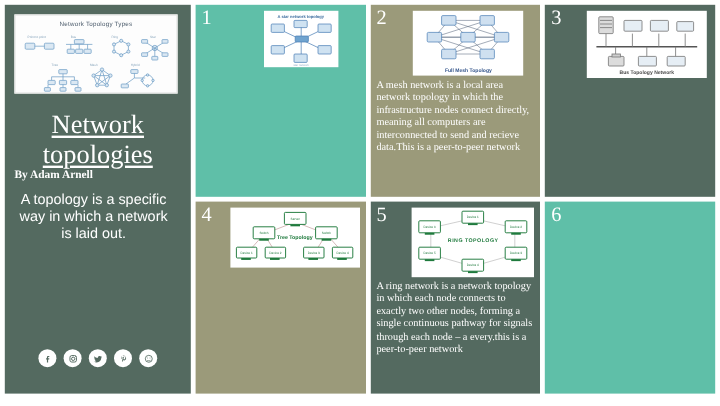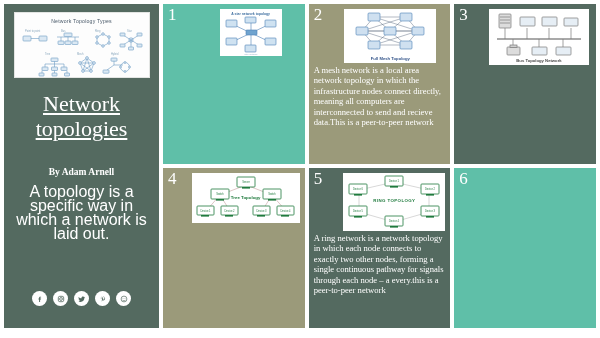--- a/index.html
+++ b/index.html
@@ -21,21 +21,21 @@
 
   
   .hero{
     width:155px;
     flex:0 0 155px;
     background:#546a60;
     box-sizing:border-box;
     padding:8px 8px 8px 8px;
     display:flex;
     flex-direction:column;
-    align-items:center;
+    align-items:flex-start;
     position:relative;
   }
   .hero-img{
     width:136px;height:66px;
     background:#fdfdfd;
     border:1px solid #e3e5e3;
     box-sizing:border-box;
     position:relative;
     overflow:hidden;
   }
@@ -53,31 +53,31 @@
     font-family:"Liberation Serif", serif;
     font-size:22px;
     line-height:25px;
     color:#ffffff;
     text-align:center;
     text-decoration:underline;
     text-underline-offset:2px;
     font-weight:400;
   }
   .hero-author{
-    margin-top:26px;
+    margin-top:0;
     font-family:"Liberation Serif", serif;
     font-weight:bold;
     font-size:9.5px;
     color:#ffffff;
     text-align:center;
   }
   .hero-sub{
     margin-top:8px;
     font-family:"Liberation Sans", sans-serif;
-    font-size:16px;
+    font-size:12px;
     line-height:14px;
     color:#ffffff;
     text-align:center;
     width:132px;
   }
   .socials{
     position:absolute;
     left:0;right:0;
     bottom:22px;
     display:flex;

